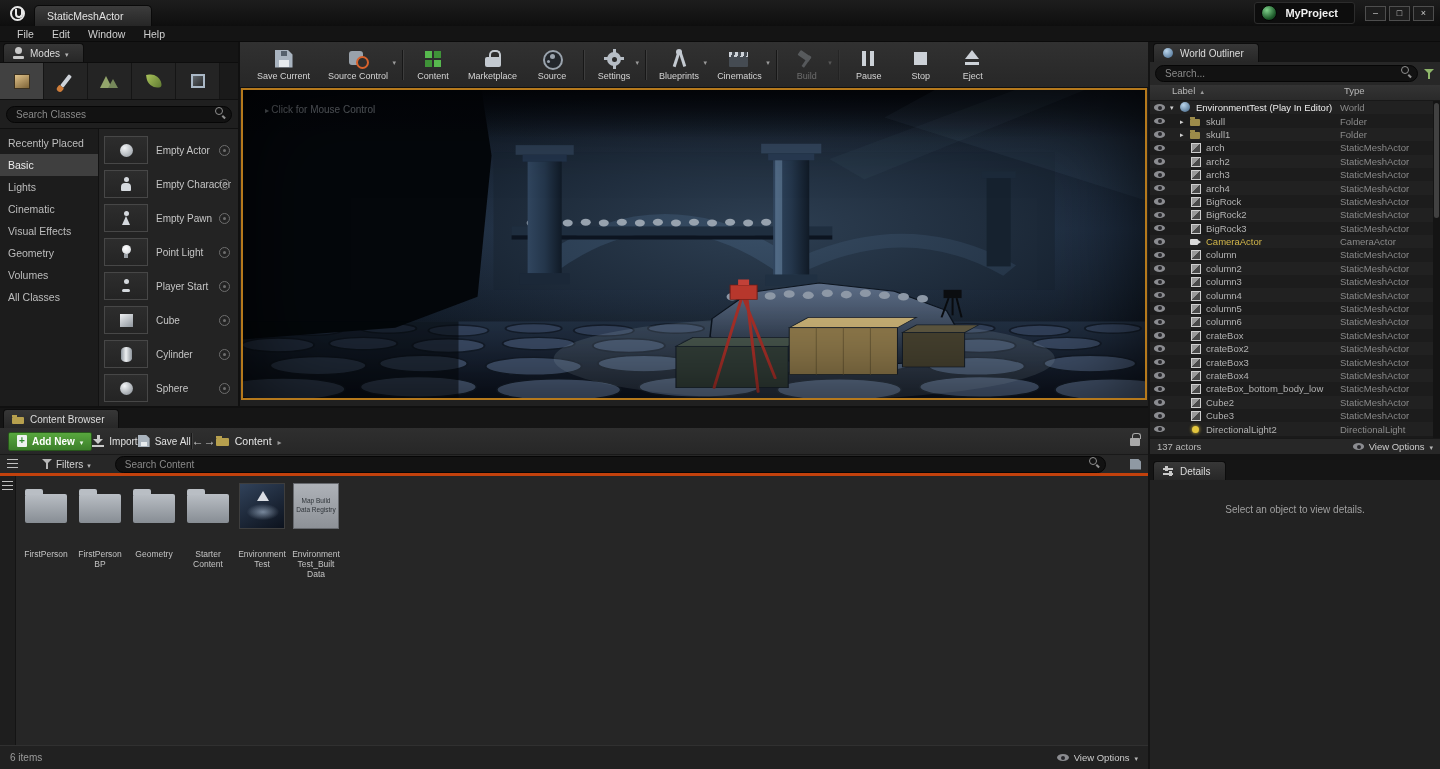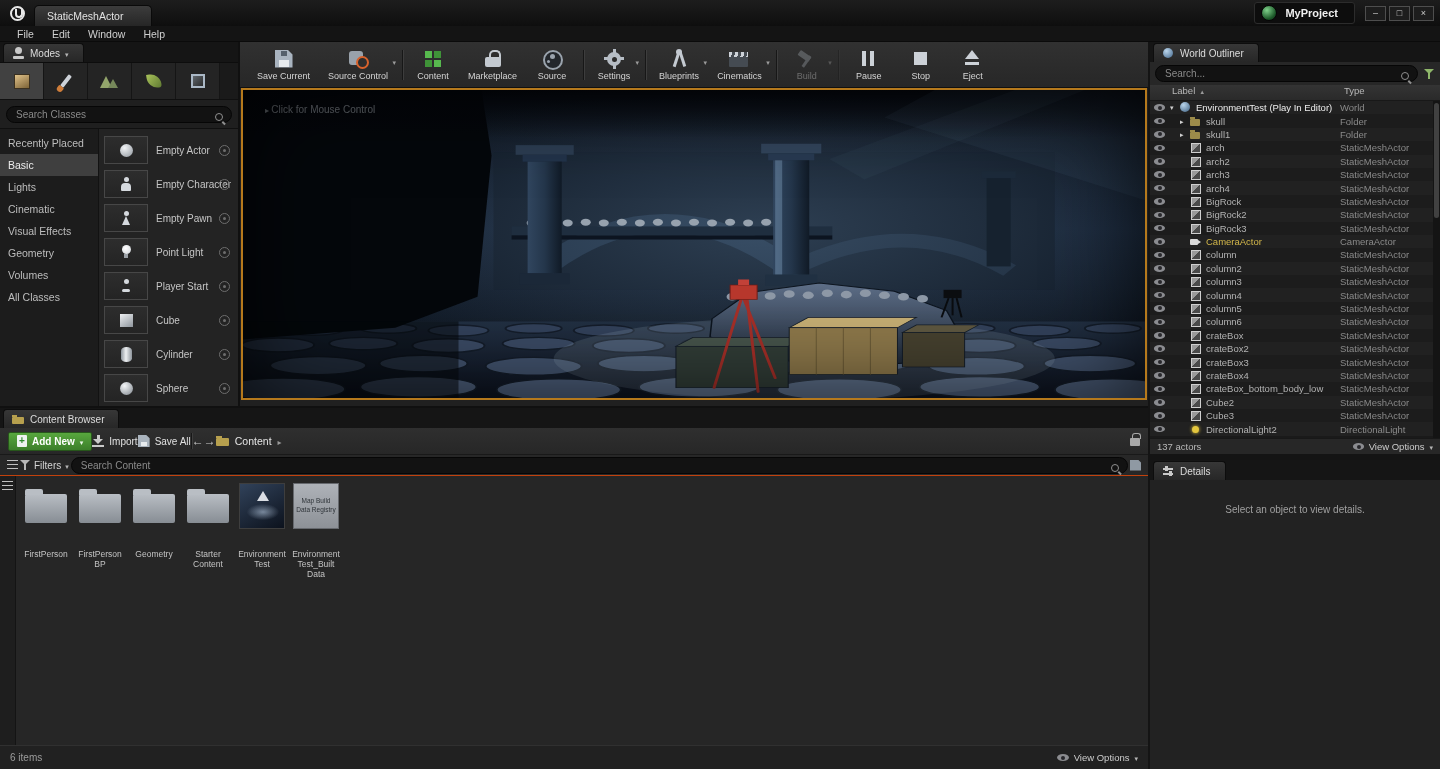--- a/index.html
+++ b/index.html
@@ -57,21 +57,21 @@
 .mt-ico{width:20px;height:18px}
 .place-mode-icon{width:16px;height:15px;background:linear-gradient(150deg,#e0c28a,#7d6336);border:1px solid #3a3020}
 .paint-mode-icon{width:4px;height:14px;background:#cdd2d8;transform:rotate(38deg);border-radius:1px}
 .paint-mode-icon::after{content:"";position:absolute;left:-1px;bottom:-6px;width:6px;height:6px;background:#cf7d3a;border-radius:1px 1px 3px 3px}
 .landscape-mode-icon{width:19px;height:14px}
 .landscape-mode-icon::before{content:"";position:absolute;bottom:0;left:0;border-left:6px solid transparent;border-right:6px solid transparent;border-bottom:12px solid #93a56b}
 .landscape-mode-icon::after{content:"";position:absolute;bottom:0;left:8px;border-left:5px solid transparent;border-right:5px solid transparent;border-bottom:9px solid #76885a}
 .foliage-mode-icon{width:14px;height:14px;background:linear-gradient(135deg,#a9c25a,#5f7a32);border-radius:0 100% 4px 100%;transform:rotate(-8deg)}
 .geometry-mode-icon{width:14px;height:14px;border:2px solid #aab8c6;background:linear-gradient(135deg,rgba(170,184,198,.45),rgba(170,184,198,.05))}
 
-.search{display:flex;align-items:flex-end;position:relative}
+.search{display:flex;align-items:flex-start;position:relative}
 .search input{flex:1;height:17px;background:#121212;border:1px solid #060606;border-radius:9px;color:#a8a8a8;font-size:10px;padding:0 20px 0 9px;font-family:inherit}
 .search .mag-icon{position:absolute;right:7px}
 .mag-icon{width:11px;height:11px}
 .mag-icon::before{content:"";position:absolute;left:1px;top:1px;width:6px;height:6px;border:1.5px solid #8f8f8f;border-radius:50%}
 .mag-icon::after{content:"";position:absolute;left:8.5px;top:8.5px;width:4px;height:1.5px;background:#8f8f8f;transform:rotate(45deg);transform-origin:0 0}
 .srch-classes{margin:6px 6px 5px 6px}
 
 .modes-body{flex:1;display:flex;overflow:hidden;border-top:1px solid #101010}
 .cats{width:99px;background:#1c1c1c;border-right:1px solid #121212;padding-top:3px}
 .cat{height:22px;display:flex;align-items:center;padding-left:8px;font-size:10.5px;color:#bdbdbd}
@@ -166,21 +166,21 @@
 .nav-arrow{font-size:12px;color:#c9c9c9;line-height:1}
 .nav-back::before{content:"\2190"}
 .nav-fwd::before{content:"\2192"}
 .breadcrumb{display:flex;align-items:center;gap:6px;font-size:10.5px;color:#e4e4e4}
 .crumb-folder-icon{width:13px;height:10px}
 .crumb-folder-icon::before{content:"";position:absolute;left:0;top:2px;width:13px;height:8px;background:#b7a04e;border-radius:1px}
 .crumb-folder-icon::after{content:"";position:absolute;left:0;top:0;width:6px;height:2px;background:#b7a04e}
 .crumb-caret::before{content:"\25B8";font-size:8px;color:#9a9a9a}
 .lock-icon{margin-left:auto;width:10px;height:8px;background:#a8a8a8;border-radius:1px;margin-top:2px}
 .lock-icon::before{content:"";position:absolute;left:1.5px;top:-5px;width:7px;height:5px;border:1.5px solid #a8a8a8;border-bottom:none;border-radius:3px 3px 0 0}
-.cb-filter{height:21px;display:flex;align-items:center;gap:2px;padding:0 7px;background:#272727;border-bottom:1px solid #c2410c}
+.cb-filter{height:21px;display:flex;align-items:center;gap:24px;padding:0 7px;background:#272727;border-bottom:3px solid #c2410c}
 .sliders-icon{width:11px;height:10px;background:repeating-linear-gradient(#c0c0c0 0 1.5px,transparent 1.5px 4px)}
 .filters-btn{display:flex;align-items:center;gap:4px;font-size:10px;color:#d4d4d4}
 .funnel-icon{width:10px;height:10px}
 .funnel-icon::before{content:"";position:absolute;top:0;left:0;border-left:5px solid transparent;border-right:5px solid transparent;border-top:5px solid #b8b8b8}
 .funnel-icon::after{content:"";position:absolute;top:4px;left:4px;width:2px;height:6px;background:#b8b8b8}
 .cb-search{flex:1}
 .savesearch-icon{width:11px;height:11px;background:#8f99a3;clip-path:polygon(0 0,72% 0,100% 28%,100% 100%,0 100%)}
 .cb-body{flex:1;display:flex;background:#262626;overflow:hidden}
 .src-strip{width:16px;background:#1e1e1e;border-right:1px solid #141414;display:flex;justify-content:center;padding-top:5px}
 .assets{flex:1;display:flex;align-items:flex-start;align-content:flex-start;padding:7px 6px;gap:6px;flex-wrap:wrap}

